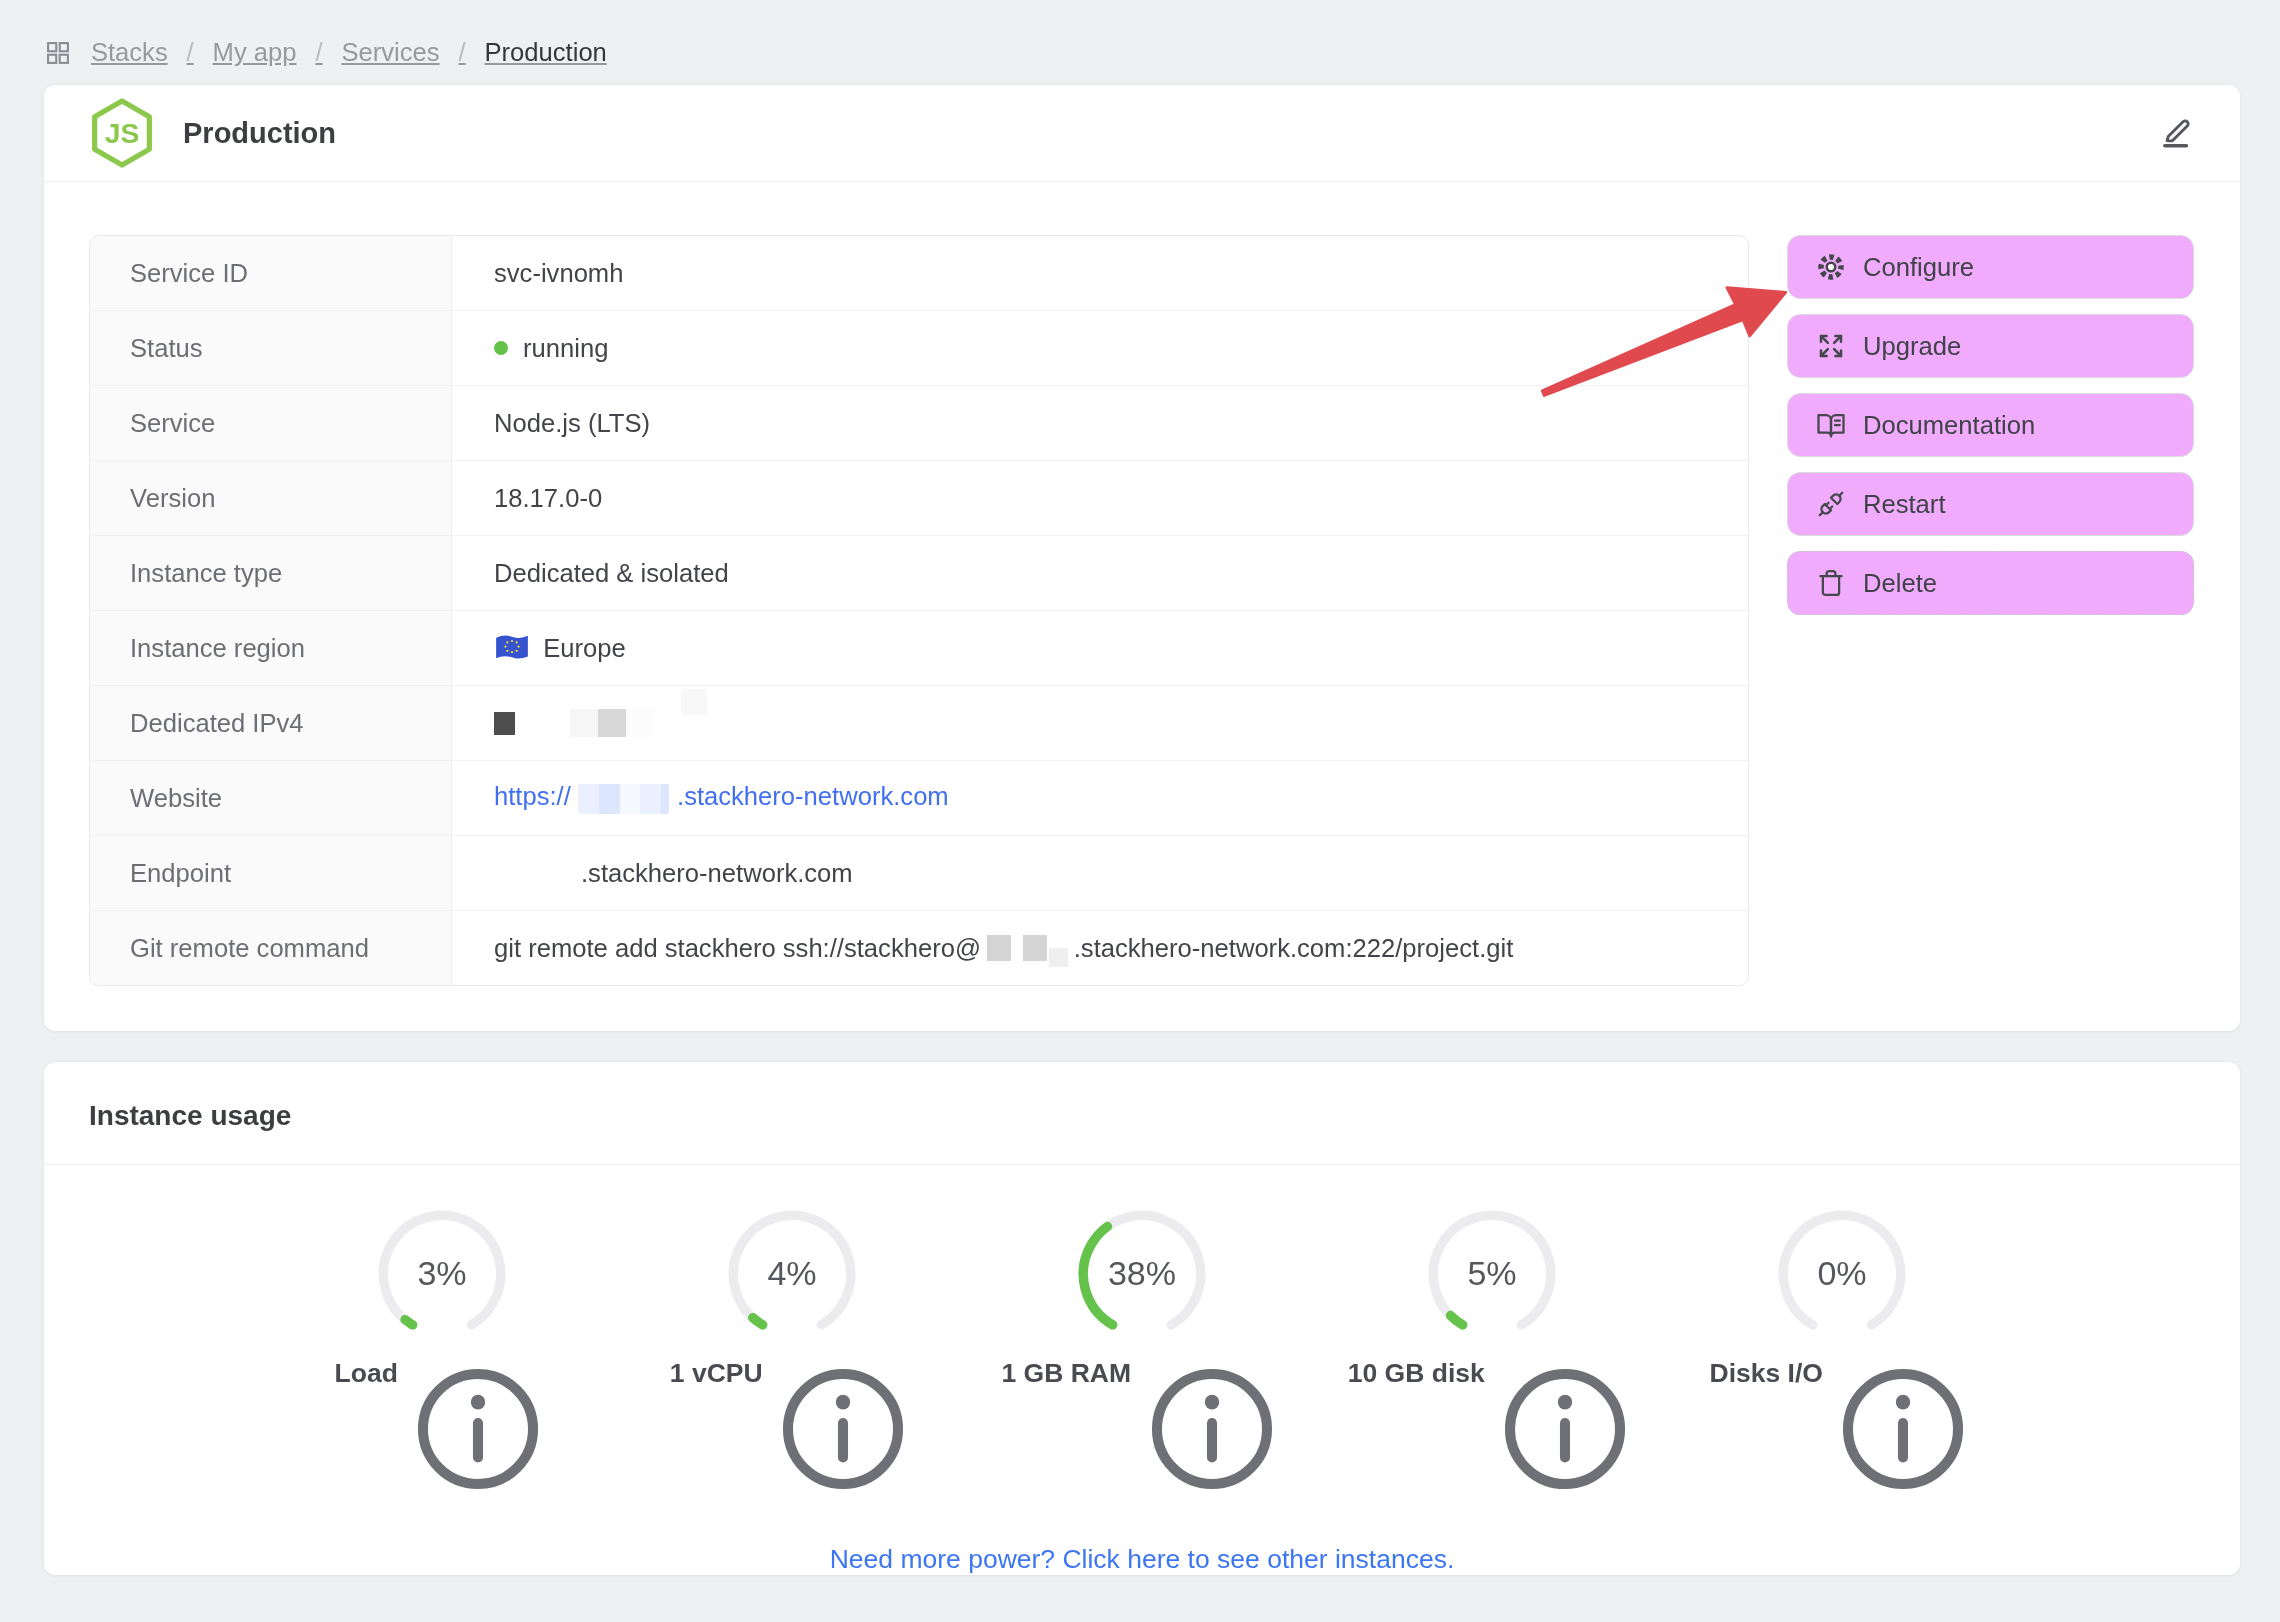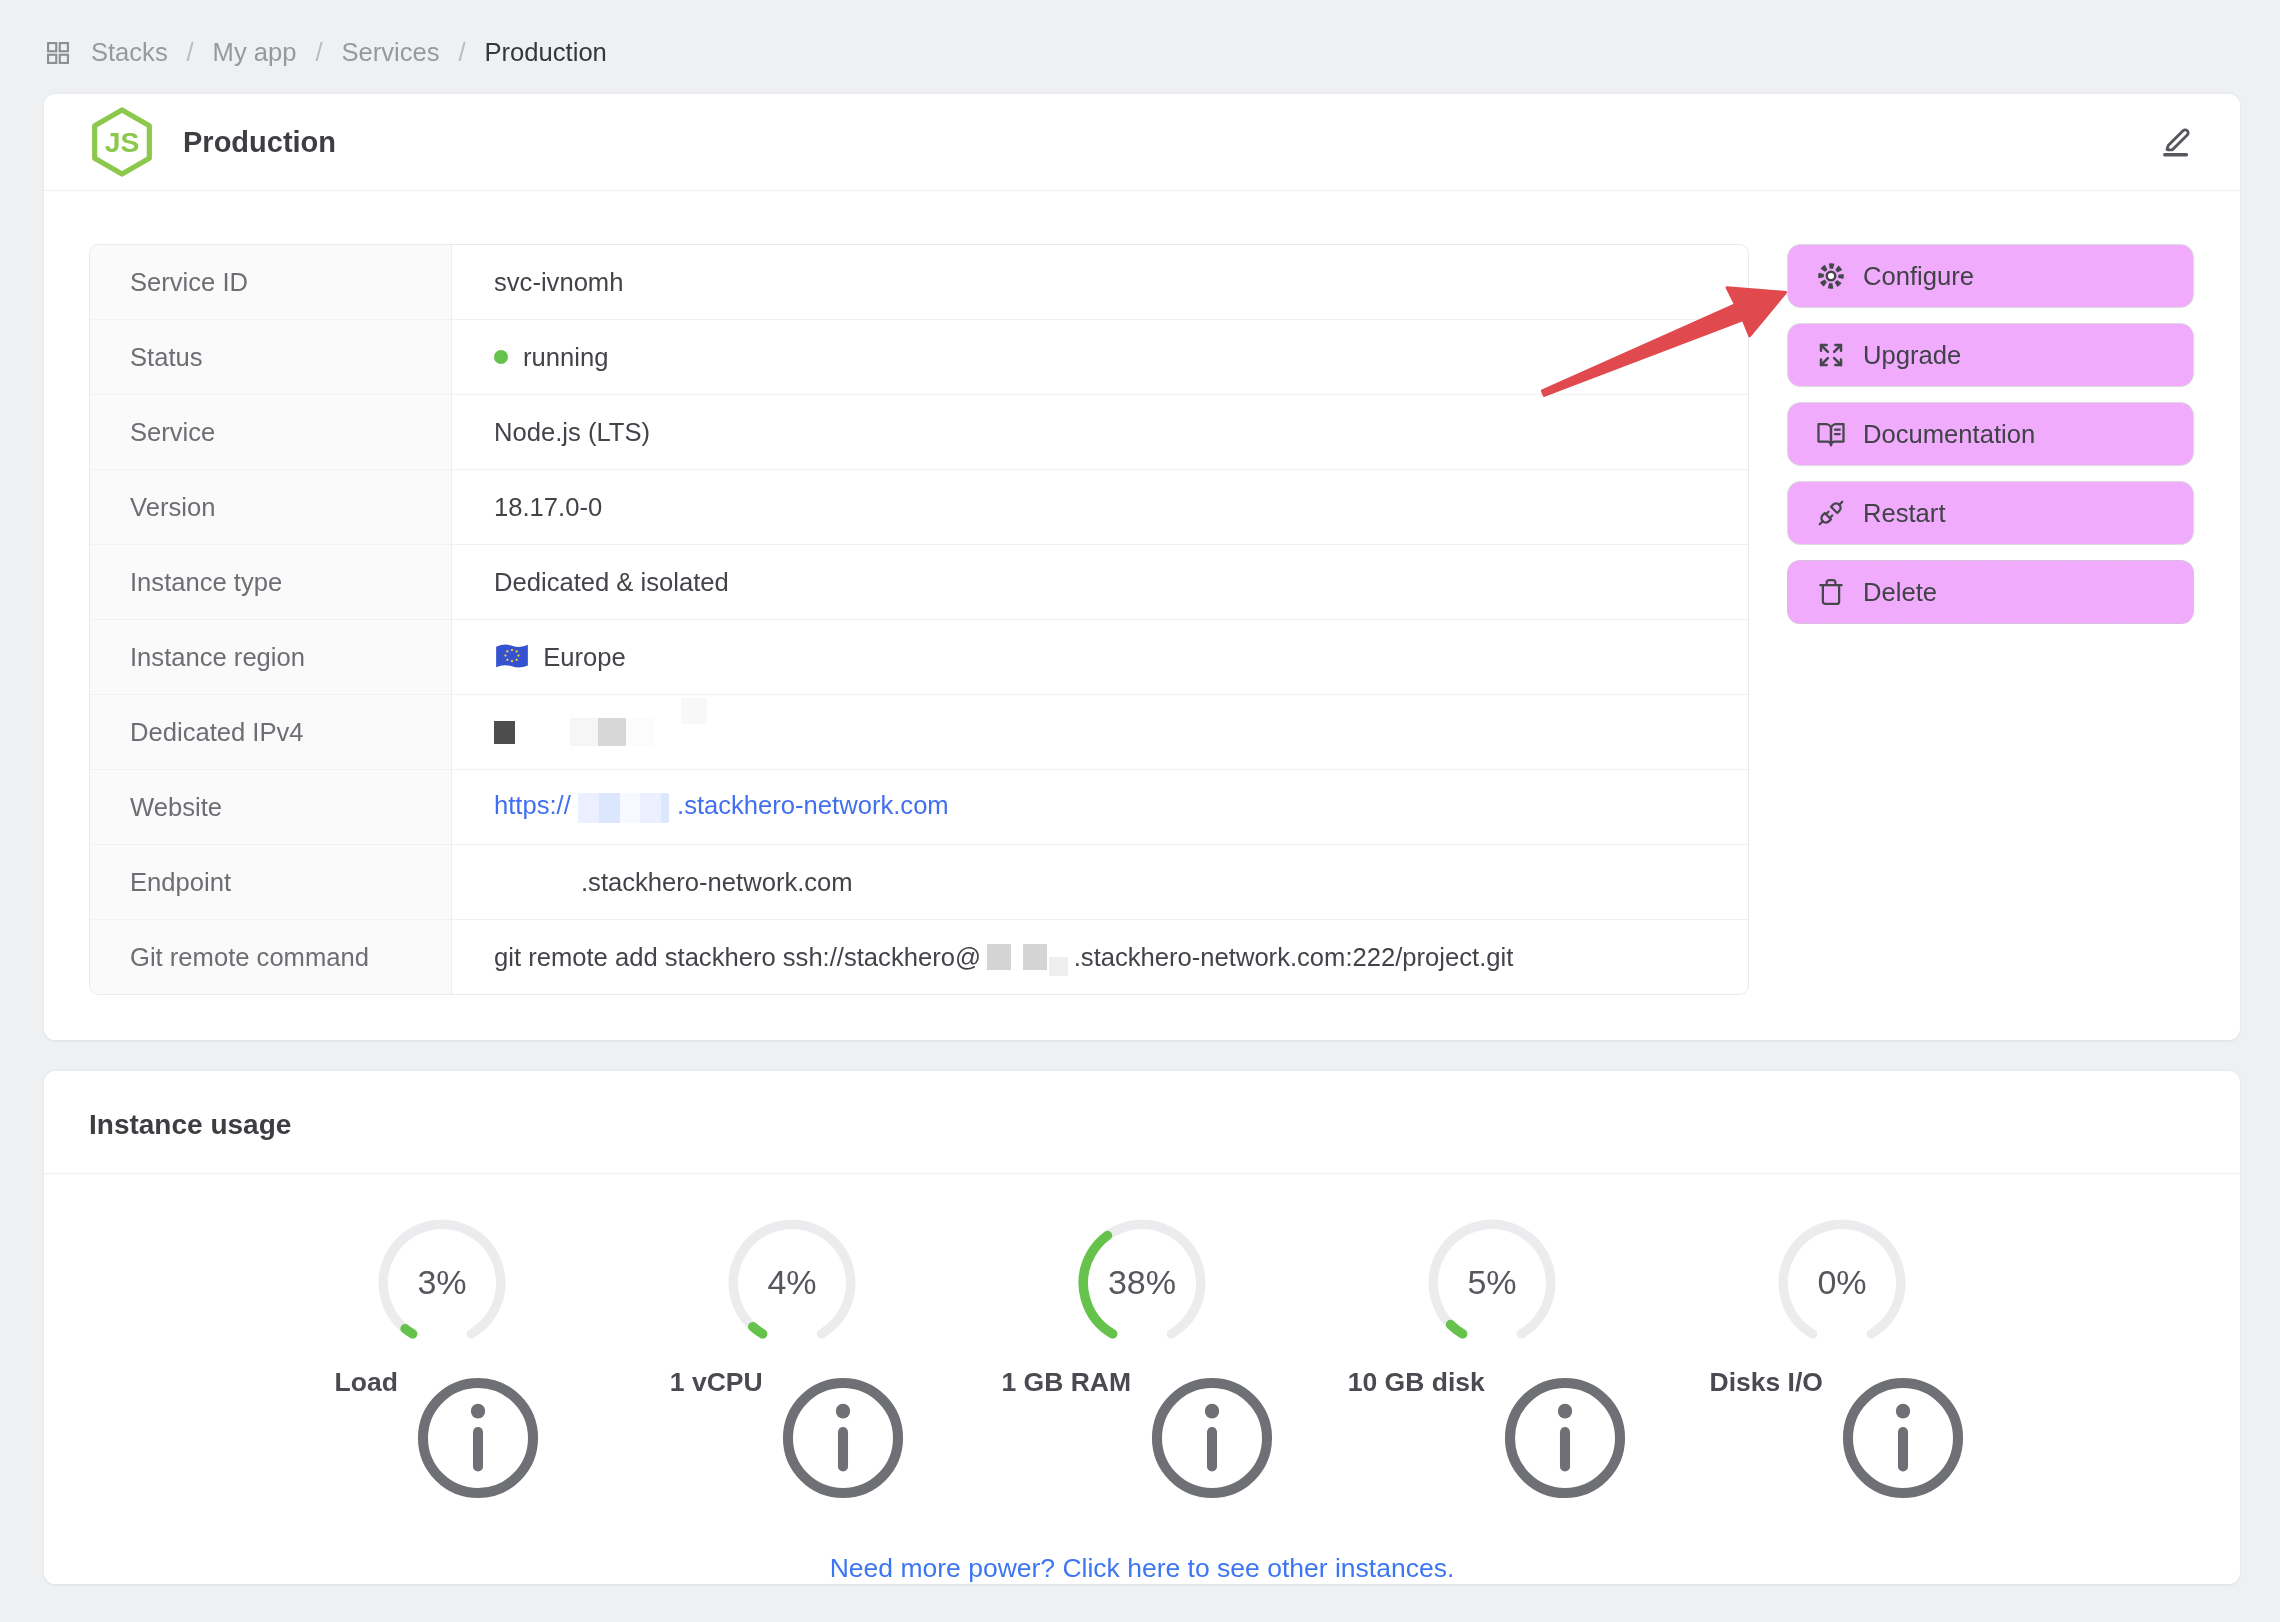--- a/index.html
+++ b/index.html
@@ -7,33 +7,33 @@
     width:2281px;height:1622px;
     background:#eef0f2;
     font-family:"Liberation Sans", sans-serif;
     color:#3a3a3a;
     position:relative;
     overflow:hidden;
   }
   
   .breadcrumb{
     display:flex;align-items:center;gap:17px;
-    padding:38px 0 0 44px;font-size:25.6px;color:#97999e;
+    padding:38px 0 0 44px;font-size:25.6px;color:#97999e;text-decoration:underline;
   }
   .breadcrumb .sep{color:#b9bbc0;padding:0 1.9px;}
   .breadcrumb .crumb{cursor:pointer;}
   .breadcrumb .crumb.current{color:#35373b;}
   .grid-ic{width:28px;height:28px;color:#8b8d92;flex:0 0 auto;margin-right:1.9px;}
   
   .card{
     background:#fff;border-radius:11.4px;
     box-shadow:0 0.9px 2.8px rgba(20,25,40,.07);
     margin-left:44px;width:2196px;box-sizing:border-box;
   }
-  .card1{margin-top:27px;}
+  .card1{margin-top:18px;}
   .card1-header{
     display:flex;align-items:center;
     padding:15px 42px 15px 45px;height:97px;box-sizing:border-box;
     border-bottom:0.9px solid #f1f1f2;
   }
   .nodelogo{width:66px;height:74px;flex:0 0 auto;}
   .card-title{font-size:29px;font-weight:bold;color:#3c3e42;margin-left:28px;}
   .edit-btn{margin-left:auto;width:44px;height:44px;border:none;background:none;
     color:#55575c;cursor:pointer;display:flex;align-items:center;justify-content:center;padding:0;}
   .edit-btn svg{width:36px;height:36px;}

